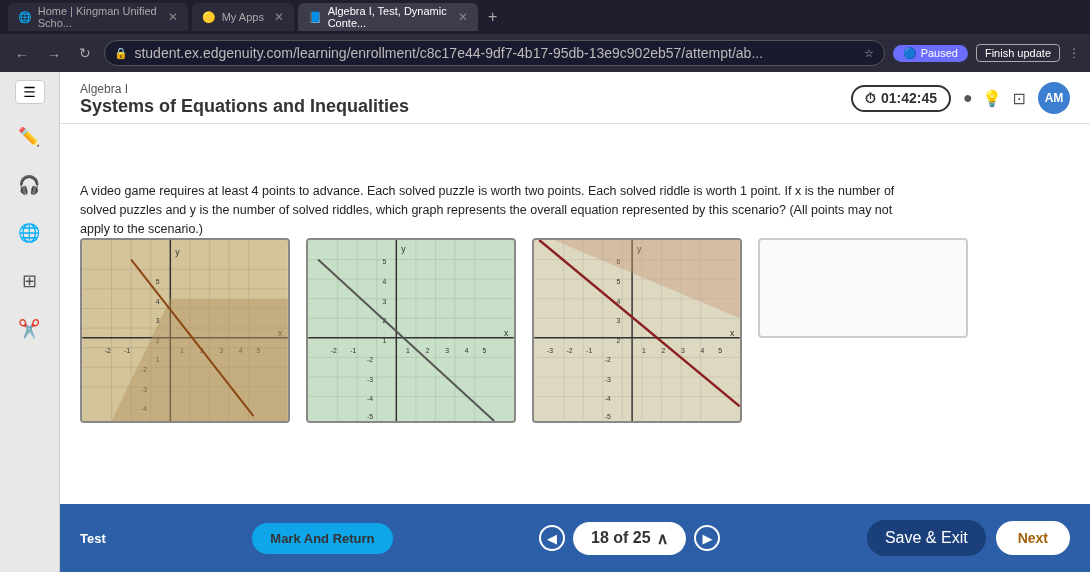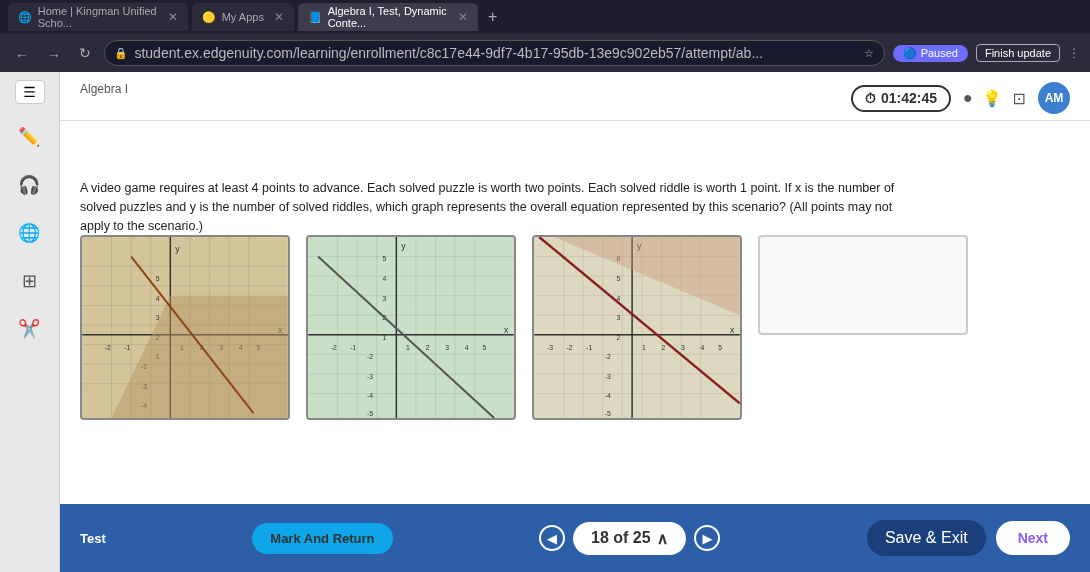--- a/index.html
+++ b/index.html
@@ -49,21 +49,21 @@
 
     
     .bottom-bar { background: #2c5fa8; height: 68px; display: flex; align-items: center; justify-content: space-between; padding: 0 20px; }
     .test-label { color: #fff; font-size: 13px; font-weight: bold; }
     .mark-return-btn { background: #0ea5e9; border: none; border-radius: 20px; padding: 8px 18px; font-size: 13px; font-weight: bold; color: #333; cursor: pointer; }
     .progress-control { display: flex; align-items: center; gap: 8px; }
     .progress-arrow { background: none; border: 2px solid #fff; border-radius: 50%; width: 26px; height: 26px; color: #fff; font-size: 13px; cursor: pointer; display: flex; align-items: center; justify-content: center; }
     .progress-text { background: #fff; border-radius: 20px; padding: 7px 18px; font-size: 16px; font-weight: bold; color: #333; display: flex; align-items: center; gap: 6px; }
     .right-actions { display: flex; gap: 10px; align-items: center; }
     .save-exit-btn { background: #1a3f7a; border: none; border-radius: 20px; padding: 9px 18px; color: #fff; font-size: 16px; cursor: pointer; }
-    .next-btn { background: #fff; border: none; border-radius: 20px; padding: 9px 22px; font-size: 14px; font-weight: bold; color: #8b5cf6; cursor: pointer; text-align: right; }
+    .next-btn { background: #fff; border: none; border-radius: 20px; padding: 9px 22px; font-size: 14px; font-weight: bold; color: #a16207; cursor: pointer; text-align: right; }
 
     
     .graph-svg { width: 100%; height: 100%; }
   </style>
 </head>
 <body>
 
 <div>
 
   <div class="tab-bar">
@@ -114,20 +114,21 @@
     <div class="sidebar-icon">🌐</div>
     <div class="sidebar-icon">⊞</div>
     <div class="sidebar-icon">✂️</div>
   </div>
 
   <div class="main-content">
 
     <div class="content-header">
       <div class="header-left">
         <h2>Algebra I</h2>
+        <h1>Systems of Equations and Inequalities</h1>
       </div>
       <div class="header-right">
         <div class="timer">
           <span>⏱</span>
           <span>01:42:45</span>
         </div>
         <div class="header-icons">
           <button class="header-icon-btn">●</button>
           <button class="header-icon-btn">💡</button>
           <button class="header-icon-btn">⊡</button>

